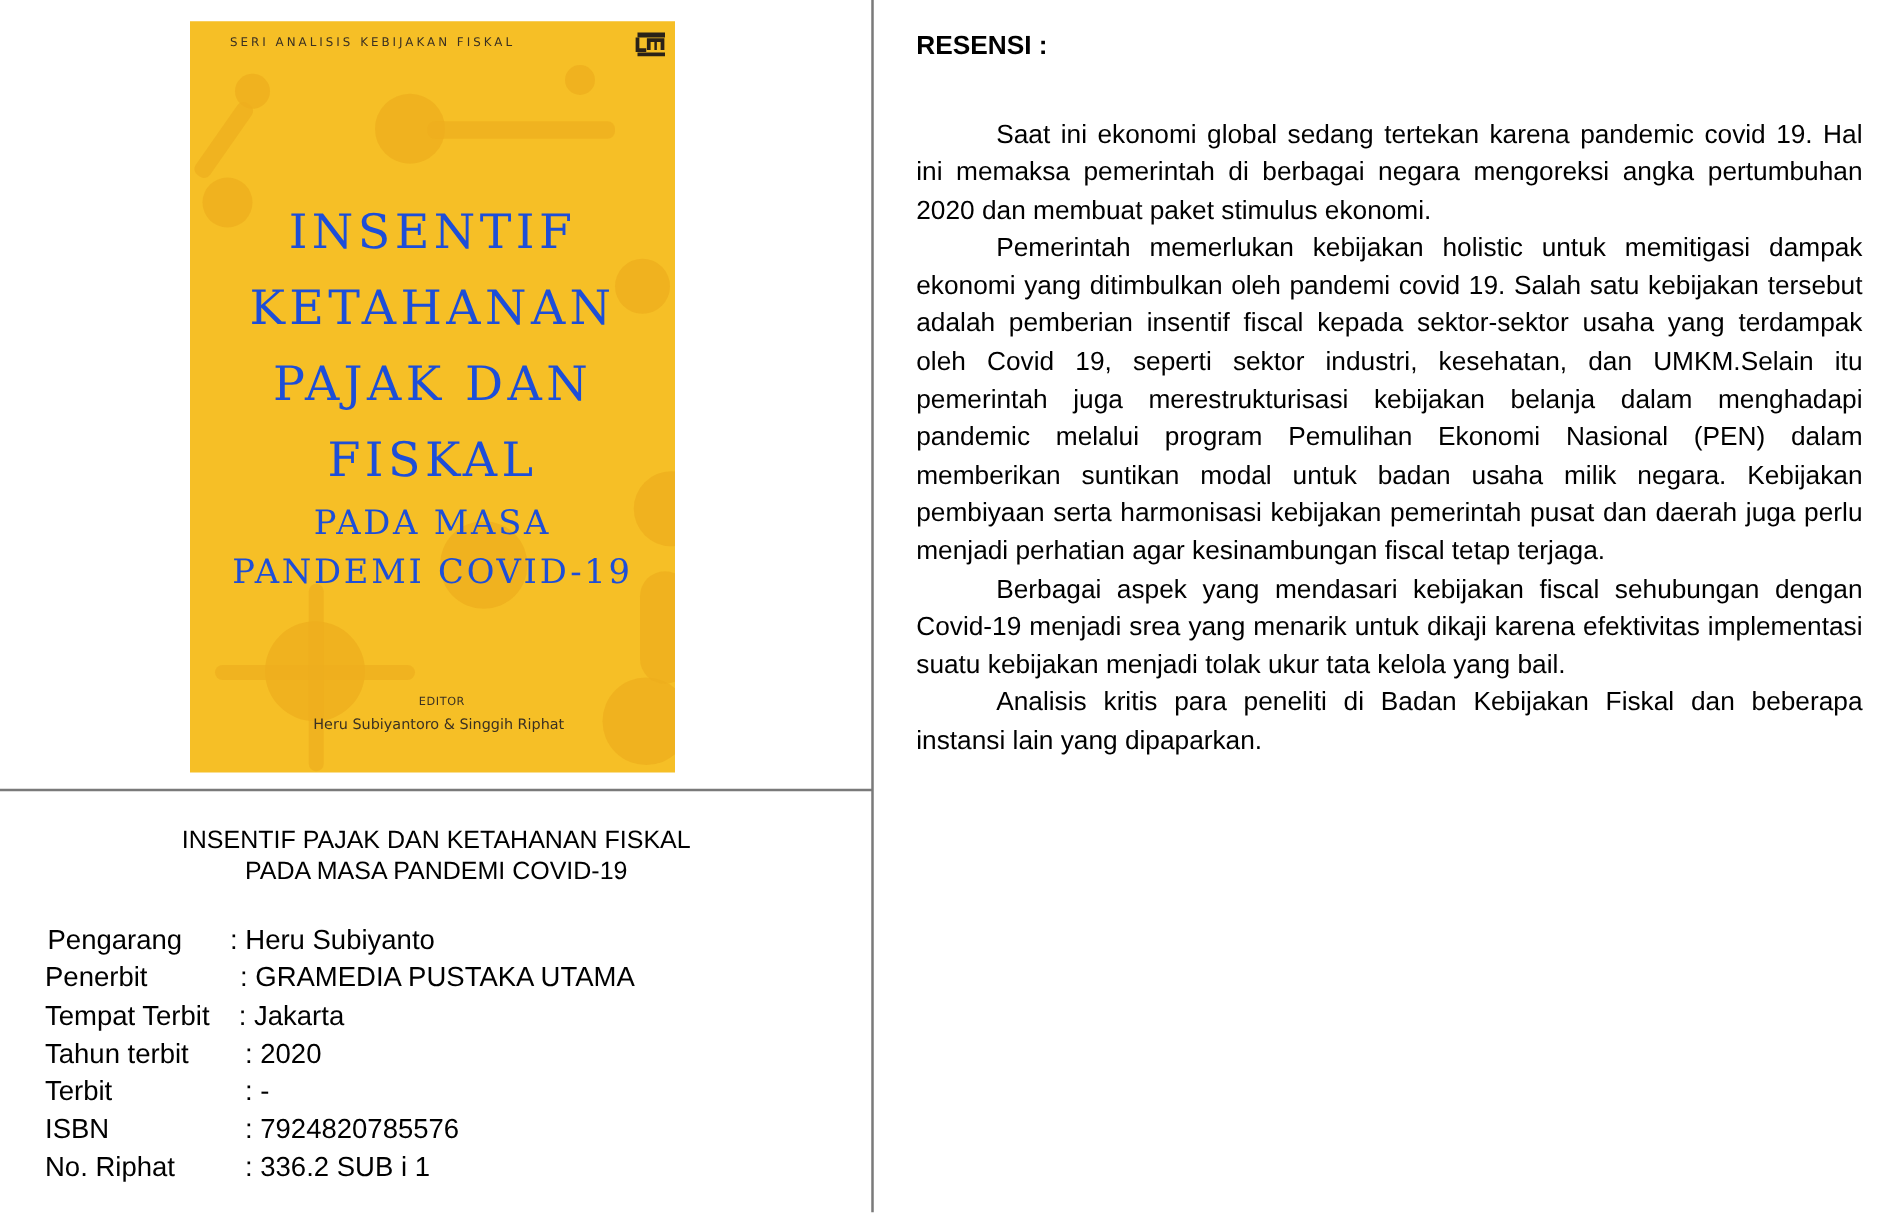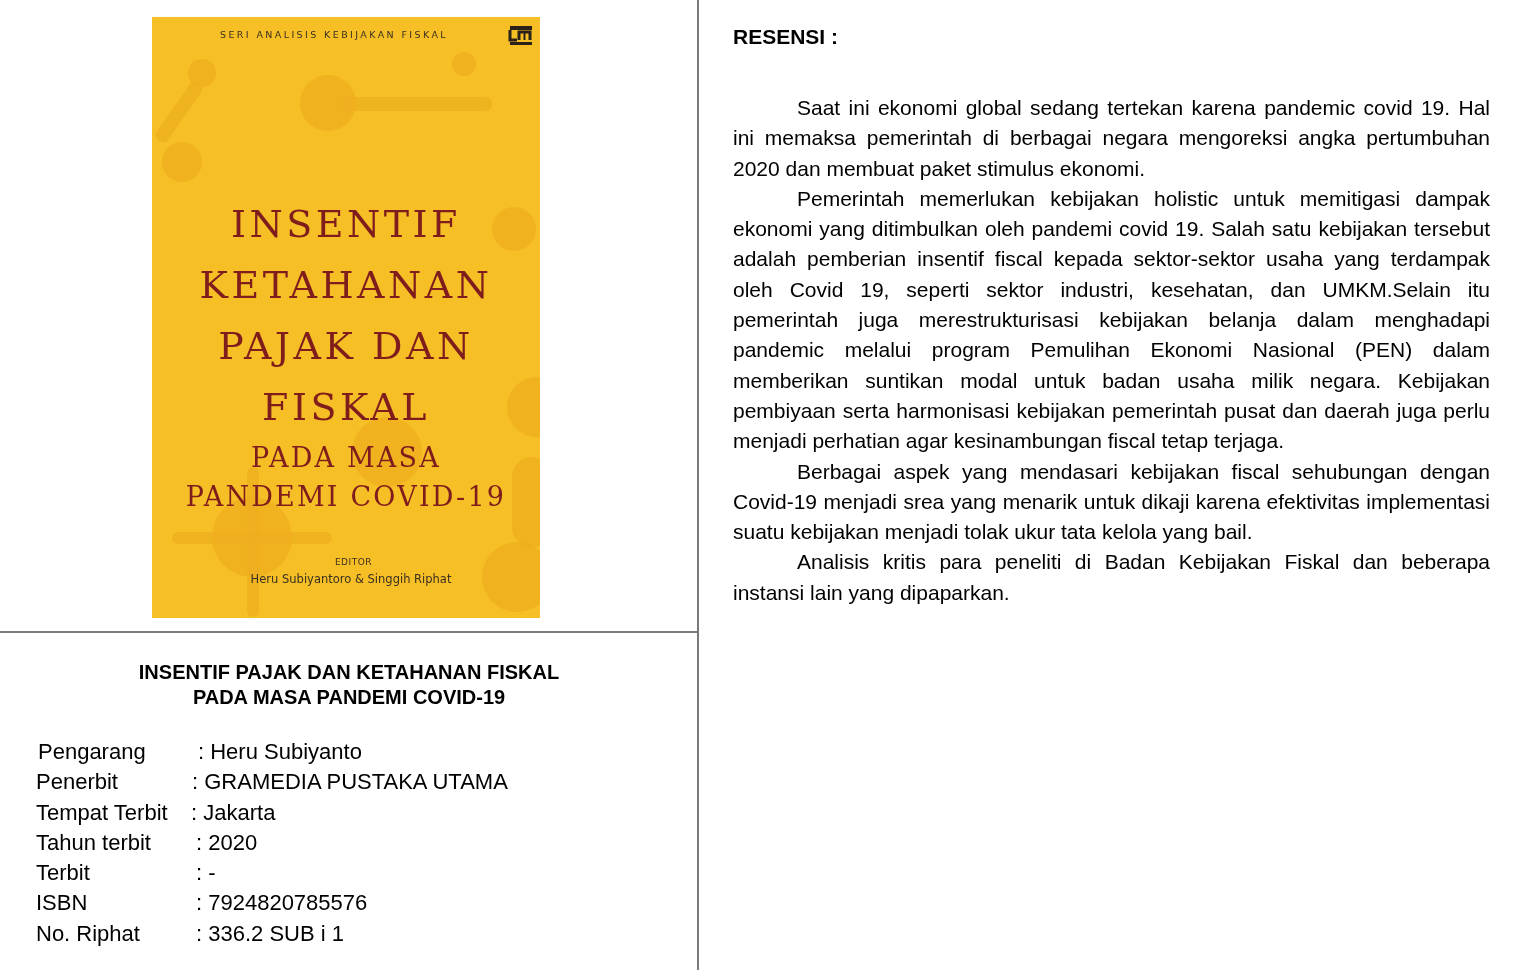--- a/index.html
+++ b/index.html
@@ -13,49 +13,49 @@
     
     .cover {
       position: absolute; left: 152px; top: 17px; width: 388px; height: 601px;
       background: #f6bf26; overflow: hidden;
     }
     .cover .blob { position: absolute; border-radius: 50%; background: #eeae1e; opacity: 0.75; }
     .cover .stick { position: absolute; background: #eeae1e; opacity: 0.7; border-radius: 6px; }
     .cover-series {
       position: absolute; left: 0; width: 360px; top: 12px; text-align: center;
       font-family: "DejaVu Sans", sans-serif; font-size: 9.5px; letter-spacing: 2.4px;
-      color: #3a3022; padding-right: 68px; margin-left: 36px;
+      color: #3a3022; padding-right: 68px;
     }
     .cover-logo {
       position: absolute; left: 356px; top: 8px; width: 26px; height: 22px;
     }
     .cover-title {
       position: absolute; left: 0; top: 138px; width: 388px; text-align: center;
-      font-family: "DejaVu Serif", serif; color: #7f1d1d; margin-top: 39px;
+      font-family: "DejaVu Serif", serif; color: #1d4ed8;
     }
     .cover-title .big {
       display: block; font-size: 38px; line-height: 61px; letter-spacing: 3.5px; font-weight: normal;
     }
     .cover-title .small {
       display: block; font-size: 27px; line-height: 39px; letter-spacing: 2.2px;
     }
     .cover-editor-label {
       position: absolute; left: 0; width: 388px; top: 540px; text-align: center;
       font-family: "DejaVu Sans", sans-serif; font-size: 9px; letter-spacing: 0.5px; color: #3a3022;
       padding-left: 15px;
     }
     .cover-editors {
       position: absolute; left: 0; width: 388px; top: 555px; text-align: center;
       font-family: "DejaVu Sans", sans-serif; font-size: 11.5px; color: #3a3022; padding-left: 10px;
     }
 
     
     .book-title {
       position: absolute; left: 0; top: 660px; width: 698px; text-align: center;
-      font-weight: bold; font-size: 20px; line-height: 25px;
+      font-weight: normal; font-size: 20px; line-height: 25px;
     }
 
     
     .meta { position: absolute; left: 36px; top: 737px; }
     .meta-row { position: relative; height: 30.3px; font-size: 22px; line-height: 30px; white-space: nowrap; }
     .meta-label { position: absolute; left: 0; }
     .meta-value { position: absolute; }
 
     
     .right-panel { position: absolute; left: 733px; top: 22px; width: 757px; }
@@ -109,21 +109,21 @@
   </div>
 
   <div class="book-title">
     <div>INSENTIF PAJAK DAN KETAHANAN FISKAL</div>
     <div>PADA MASA PANDEMI COVID-19</div>
   </div>
 
   <div class="meta">
     <div class="meta-row">
       <span class="meta-label" style="left:2px;">Pengarang</span>
-      <span class="meta-value" style="left:162px;">: Heru Subiyanto</span>
+      <span class="meta-value" style="left:148px;">: Heru Subiyanto</span>
     </div>
     <div class="meta-row">
       <span class="meta-label">Penerbit</span>
       <span class="meta-value" style="left:156px;">: GRAMEDIA PUSTAKA UTAMA</span>
     </div>
     <div class="meta-row">
       <span class="meta-label">Tempat Terbit</span>
       <span class="meta-value" style="left:155px;">: Jakarta</span>
     </div>
     <div class="meta-row">

